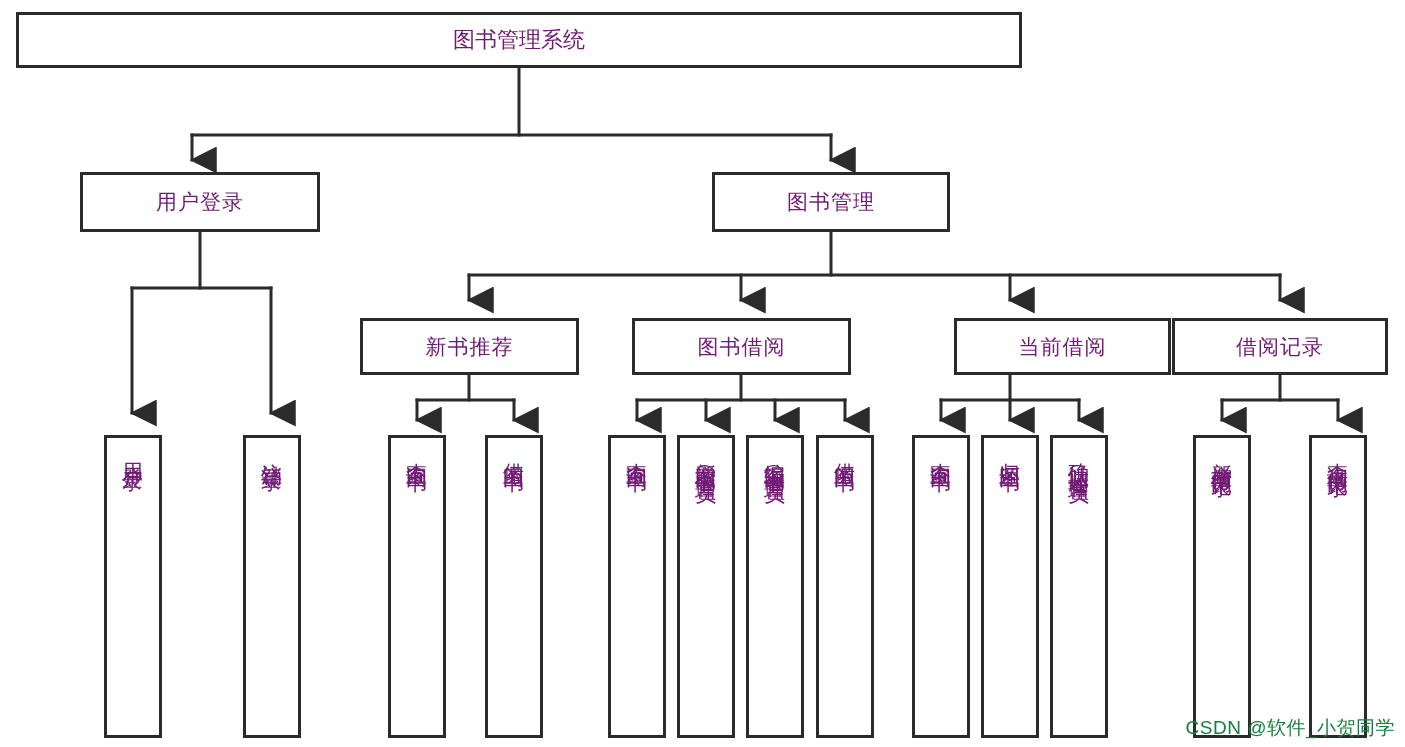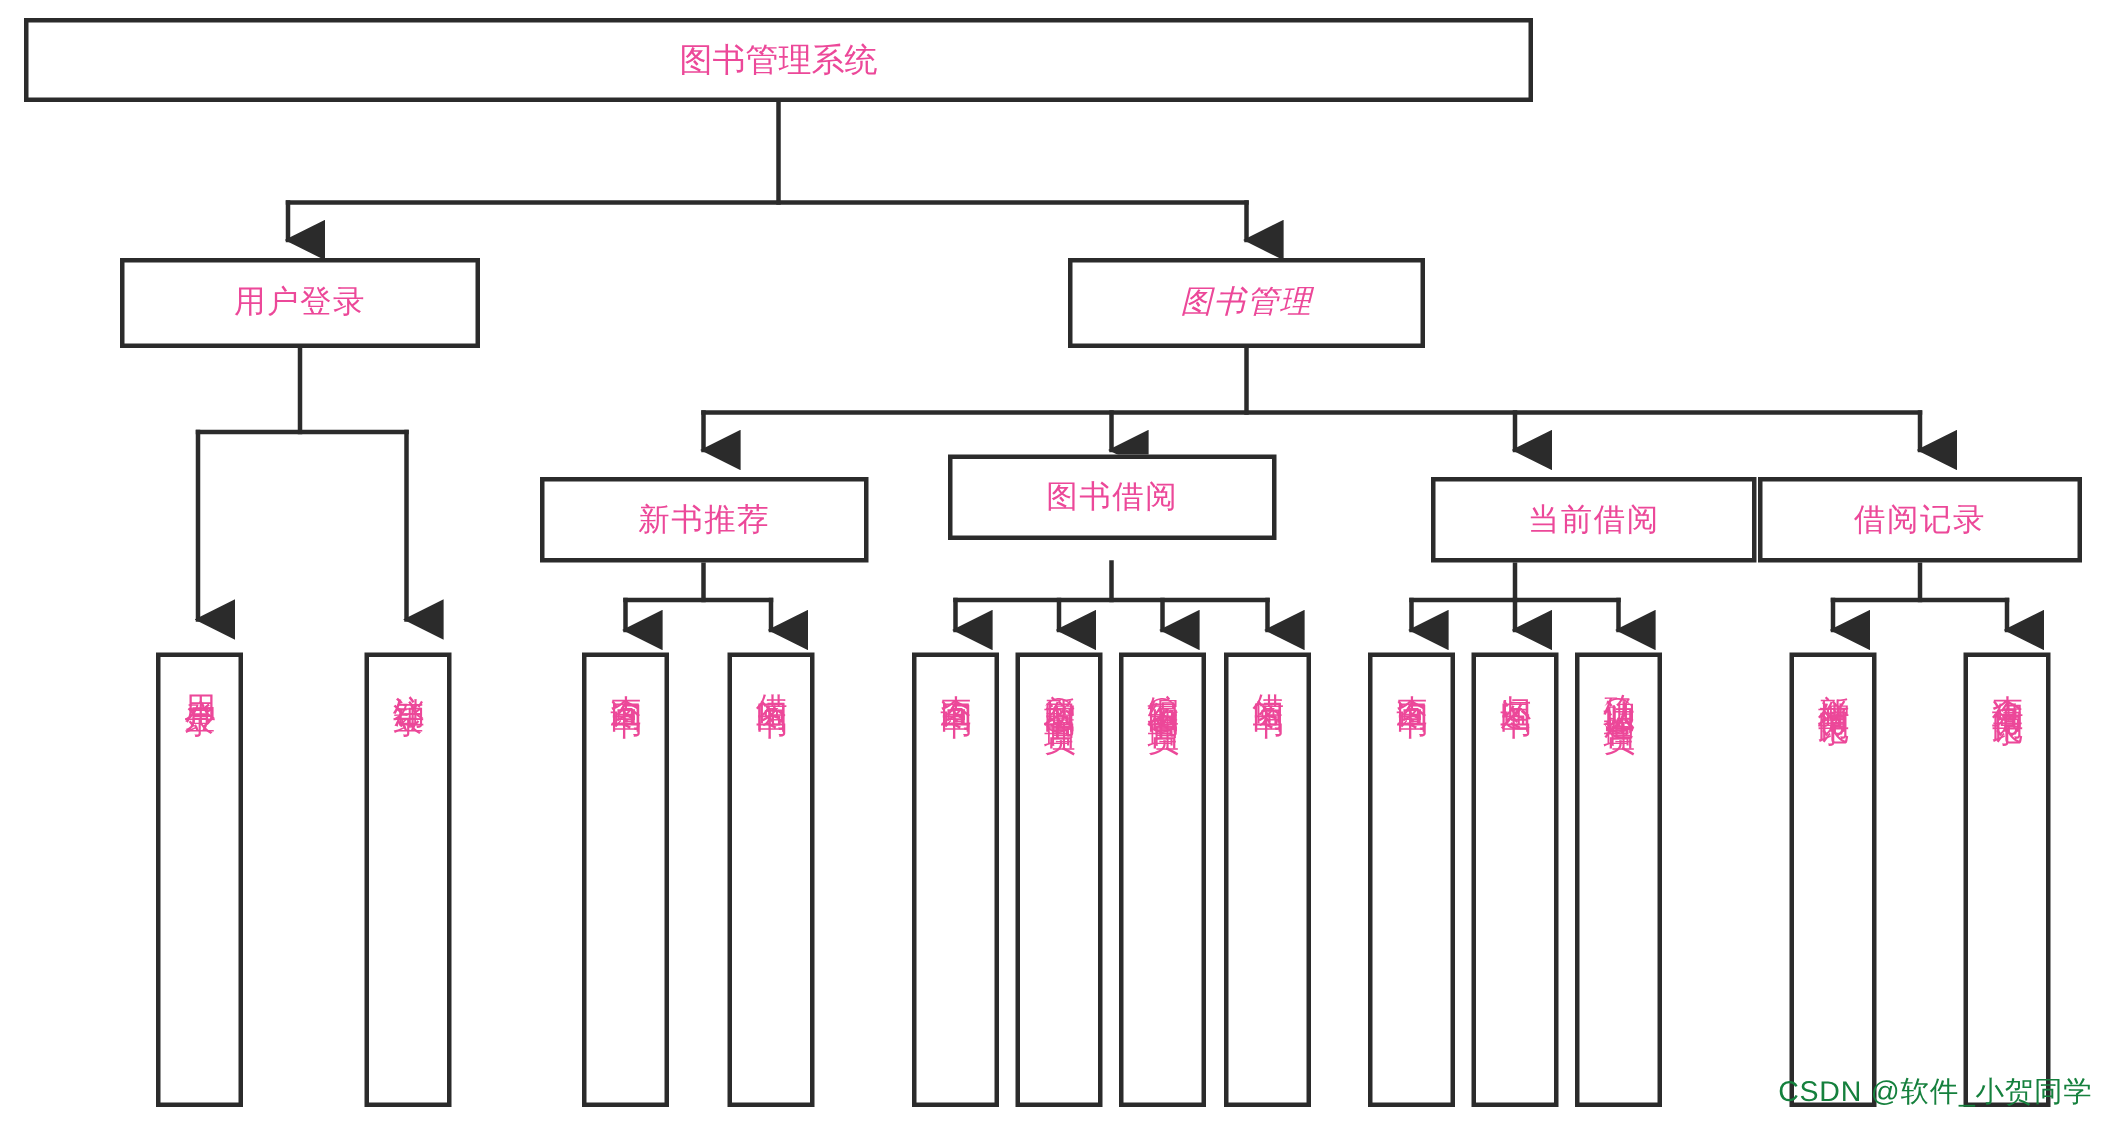--- a/index.html
+++ b/index.html
@@ -26,21 +26,21 @@
     pointer-events: none;
   }
   .node {
     position: absolute;
     box-sizing: border-box;
     background: #ffffff;
     border: 3px solid #2b2b2b;
     display: flex;
     align-items: center;
     justify-content: center;
-    color: #ec4899;
+    color: #701a75;
   }
   .node.h {
     font-size: 21px;
     letter-spacing: 1px;
     line-height: 1.1;
   }
   .node.root {
     font-size: 22px;
   }
   .node.leaf {
@@ -126,29 +126,29 @@
   </svg>
 
   <div class="node root" style="left:16px; top:12px; width:1006px; height:56px;">
     <span>图书管理系统</span>
   </div>
 
   <div class="node h" style="left:80px; top:172px; width:240px; height:60px;">
     <span>用户登录</span>
   </div>
 
-  <div class="node h" style="left:712px; top:172px; width:238px; height:60px;font-style:italic;">
+  <div class="node h" style="left:712px; top:172px; width:238px; height:60px;">
     <span>图书管理</span>
   </div>
 
   <div class="node h" style="left:360px; top:318px; width:219px; height:57px;">
     <span>新书推荐</span>
   </div>
 
-  <div class="node h" style="left:632px; top:303px; width:219px; height:57px;">
+  <div class="node h" style="left:632px; top:318px; width:219px; height:57px;">
     <span>图书借阅</span>
   </div>
 
   <div class="node h" style="left:954px; top:318px; width:217px; height:57px;">
     <span>当前借阅</span>
   </div>
 
   <div class="node h" style="left:1172px; top:318px; width:216px; height:57px;">
     <span>借阅记录</span>
   </div>

